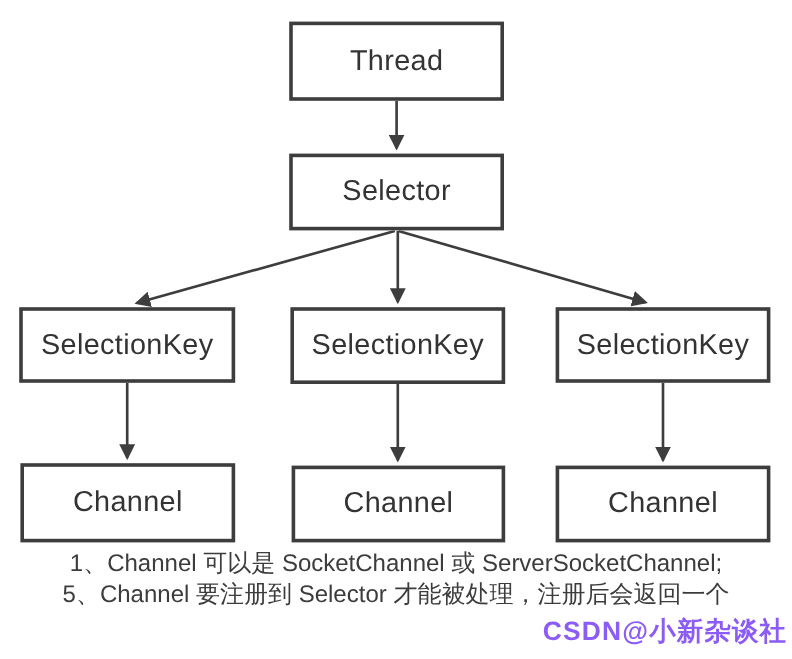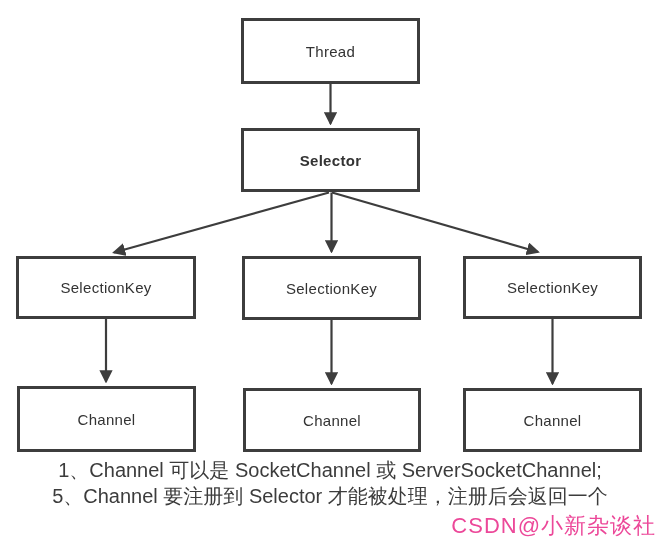--- a/index.html
+++ b/index.html
@@ -25,27 +25,27 @@
     pointer-events: none;
   }
   .node {
     position: absolute;
     box-sizing: border-box;
     background: #ffffff;
     border: 3px solid #3d3d3d;
     display: flex;
     align-items: center;
     justify-content: center;
-    font-size: 15px;
+    font-size: 24px;
     color: #333333;
     z-index: 3;
     letter-spacing: 0.3px;
   }
   .node-thread   { left: 241px; top: 18px;  width: 179px; height: 66px; }
-  .node-selector { left: 241px; top: 128px; width: 179px; height: 64px; font-weight: bold; }
+  .node-selector { left: 241px; top: 128px; width: 179px; height: 64px; }
   .node-sk1 { left: 16px;  top: 256px; width: 180px; height: 63px; }
   .node-sk2 { left: 242px; top: 256px; width: 179px; height: 64px; }
   .node-sk3 { left: 463px; top: 256px; width: 179px; height: 63px; }
   .node-ch1 { left: 17px;  top: 386px; width: 179px; height: 66px; }
   .node-ch2 { left: 243px; top: 388px; width: 178px; height: 64px; }
   .node-ch3 { left: 463px; top: 388px; width: 179px; height: 64px; }
   .notes {
     position: absolute;
     left: 0;
     top: 458px;
@@ -56,23 +56,24 @@
     line-height: 25.5px;
     z-index: 4;
     white-space: nowrap;
   }
   .watermark {
     position: absolute;
     top: 511px;
     right: 4px;
     font-size: 22px;
     letter-spacing: 1px;
-    color: #ec4899;
+    color: #8b5cf6;
     z-index: 1;
     white-space: nowrap;
+    font-weight: bold;
   }
 </style>
 </head>
 <body>
 
 <div class="canvas">
 
   <div class="watermark">CSDN@小新杂谈社</div>
 
   <svg class="arrow-layer" width="660" height="549" viewBox="0 0 660 549" xmlns="http://www.w3.org/2000/svg">

